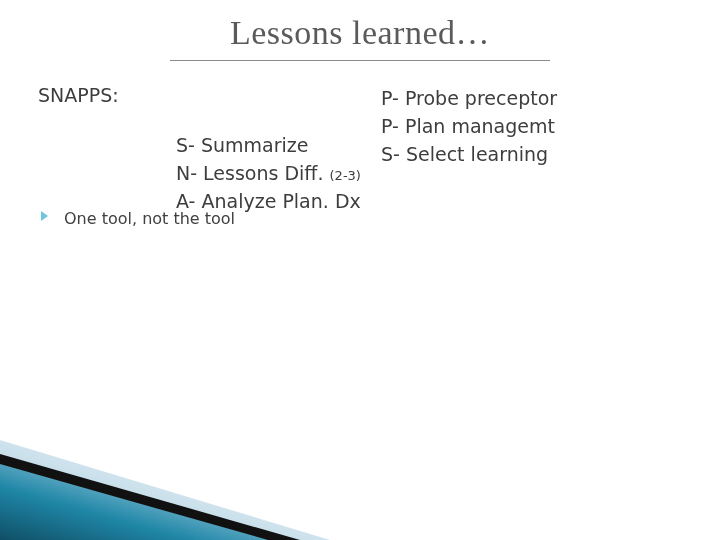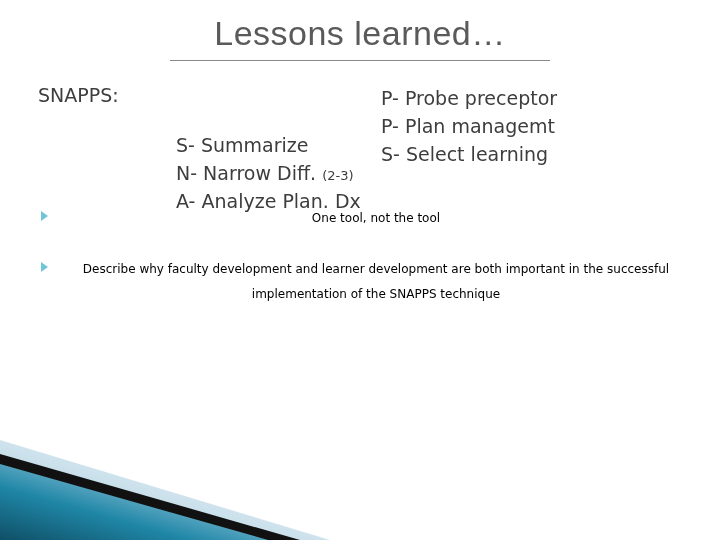--- a/index.html
+++ b/index.html
@@ -24,21 +24,21 @@
   
   .title {
     position: absolute;
     left: 0;
     top: 14px;
     width: 720px;
     text-align: center;
     font-size: 34px;
     color: #5a5a5a;
     letter-spacing: 0.5px;
-    font-family: Liberation Sans, sans-serif;
+    font-family: Liberation Serif, serif;
   }
   .title-underline {
     position: absolute;
     left: 170px;
     top: 60px;
     width: 380px;
     height: 1px;
     background: #8a8a8a;
   }
 
@@ -88,24 +88,23 @@
   .bullets {
     position: absolute;
     left: 38px;
     top: 206px;
     width: 650px;
   }
   .bullet {
     position: relative;
     padding-left: 26px;
     margin-bottom: 26px;
-    font-size: 12px;
-    color: #000000;
+    font-size: 16px;
+    color: #404040;
     line-height: 25px;
-    text-align: center;
   }
   .bullet .arrow {
     position: absolute;
     left: 3px;
     top: 5px;
     width: 0;
     height: 0;
     border-left: 7px solid #6ec6d8;
     border-top: 5px solid transparent;
     border-bottom: 5px solid transparent;
@@ -135,44 +134,40 @@
 
       <div class="snapps-row">
         <div class="snapps-col-left">
           <span>S- Summarize</span>
         </div>
         <div class="snapps-col-right">P- Probe preceptor</div>
       </div>
 
       <div class="snapps-row">
         <div class="snapps-col-left">
-          <span>N- Narrow Diff.</span>
+          <span>N- Lessons Diff.</span>
           <span class="small-note">(2-3)</span>
         </div>
         <div class="snapps-col-right">P- Plan managemt</div>
       </div>
 
       <div class="snapps-row">
         <div class="snapps-col-left">
           <span>A- Analyze Plan. Dx</span>
         </div>
         <div class="snapps-col-right">S- Select learning</div>
       </div>
 
     </div>
   </div>
 
   <div class="bullets">
     <div class="bullet">
       <span class="arrow"></span>
       <span>One tool, not the tool</span>
-    </div>
-    <div class="bullet">
-      <span class="arrow"></span>
-      <span>Describe why faculty development and learner development are both important in the successful implementation of the SNAPPS technique</span>
     </div>
   </div>
 
   <div class="deco">
     <svg width="330" height="110" viewBox="0 0 330 110">
       <defs>
         <linearGradient id="tealGrad" x1="0" y1="1" x2="1" y2="0">
           <stop offset="0%" stop-color="#0f4f66"></stop>
           <stop offset="35%" stop-color="#1f86a6"></stop>
           <stop offset="70%" stop-color="#8fc4da"></stop>

